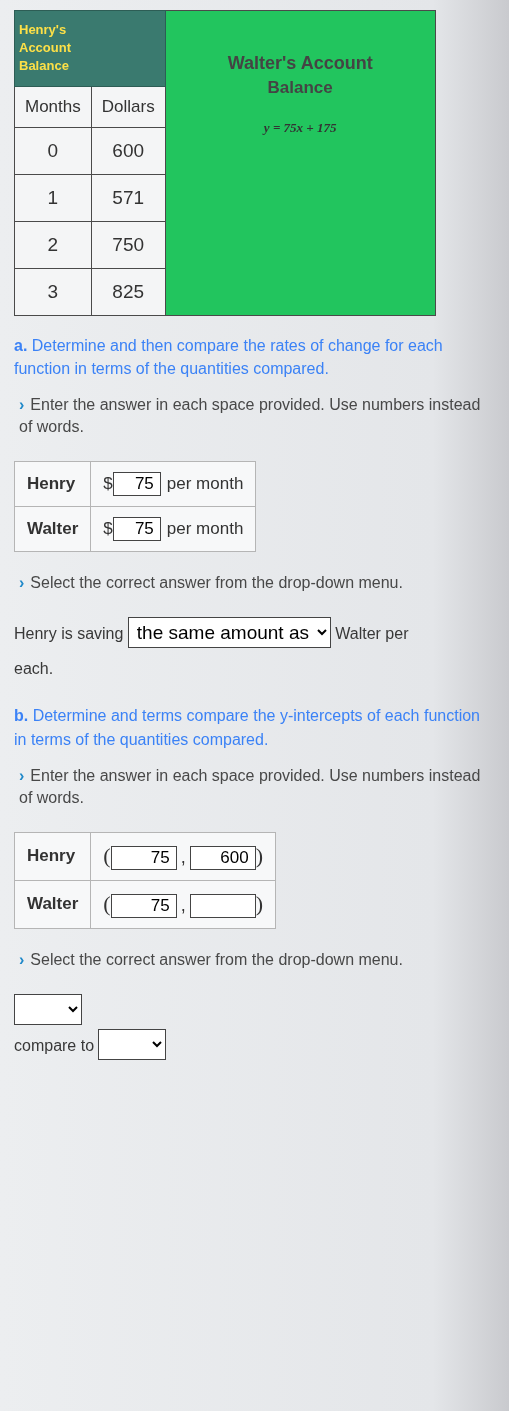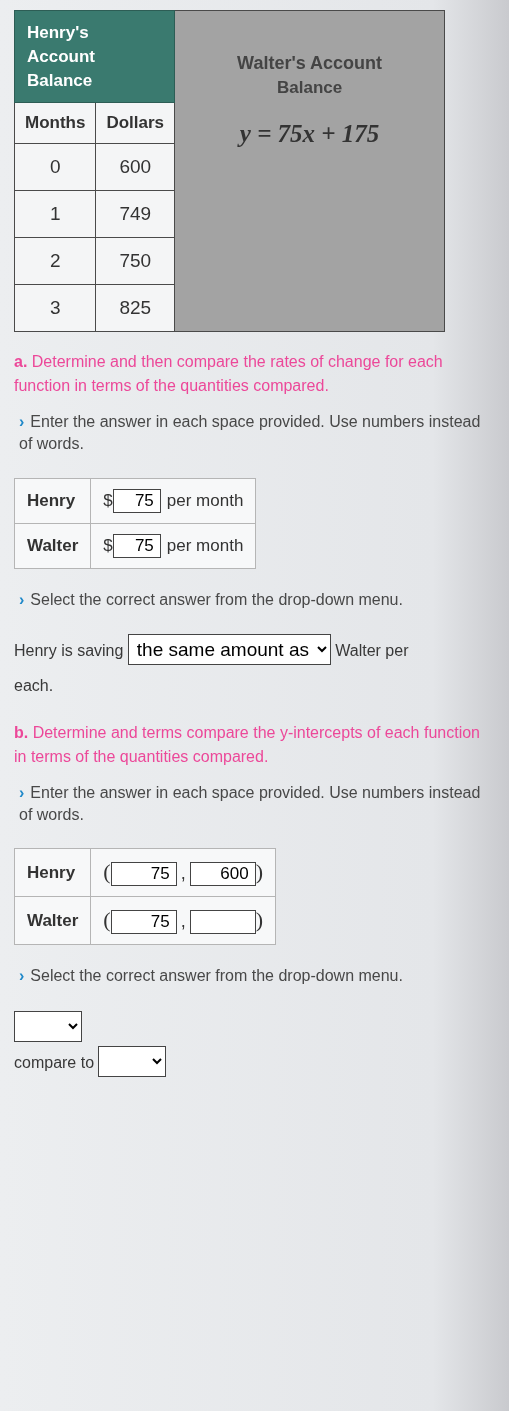--- a/index.html
+++ b/index.html
@@ -15,73 +15,73 @@
   display: flex;
   gap: 0;
   margin-bottom: 18px;
 }
 .data-table {
   border-collapse: collapse;
   border: 1px solid #4a4a4a;
 }
 .data-table th.header-green {
   background: #3a7a6f;
-  color: #ffffff;
+  color: #fde047;
   font-weight: bold;
-  padding: 10px 12px;
+  padding: 10px 4px;
   text-align: left;
-  font-size: 17px;
+  font-size: 13px;
   border: 1px solid #2d5d55;
   line-height: 1.4;
 }
 .data-table th.subhead {
   background: #f4f5f6;
   color: #333;
-  font-weight: bold;
+  font-weight: normal;
   padding: 10px 10px;
   font-size: 17px;
   border: 1px solid #4a4a4a;
   text-align: center;
 }
 .data-table td {
   border: 1px solid #4a4a4a;
   padding: 12px 20px;
   text-align: center;
   font-size: 19px;
   background: #f4f5f6;
 }
 .right-cell {
   border: 1px solid #4a4a4a;
   padding: 14px 14px;
   width: 270px;
-  background: #a3a3a3;
+  background: #22c55e;
   vertical-align: top;
 }
 .walter-title {
   font-weight: bold;
   font-size: 18px;
   color: #444;
   margin-top: 28px;
   margin-bottom: 4px;
 }
 .walter-sub {
   font-weight: bold;
   font-size: 17px;
   color: #444;
   margin-bottom: 22px;
 }
 .equation {
   font-family: 'Times New Roman', serif;
-  font-size: 25px;
+  font-size: 13px;
   font-style: italic;
   color: #333;
 }
 .para {
   font-size: 16px;
-  color: #ec4899;
+  color: #3b82f6;
   line-height: 1.45;
   margin: 14px 0;
 }
 .para-bold-letter { font-weight: bold; }
 .instr {
   font-size: 16px;
   color: #484848;
   margin: 14px 0 22px 5px;
   line-height: 1.4;
 }
@@ -147,21 +147,21 @@
     <tr>
       <th class="subhead">Months</th>
       <th class="subhead">Dollars</th>
     </tr>
     <tr>
       <td>0</td>
       <td>600</td>
     </tr>
     <tr>
       <td>1</td>
-      <td>749</td>
+      <td>571</td>
     </tr>
     <tr>
       <td>2</td>
       <td>750</td>
     </tr>
     <tr>
       <td>3</td>
       <td>825</td>
     </tr>
   </tbody>

